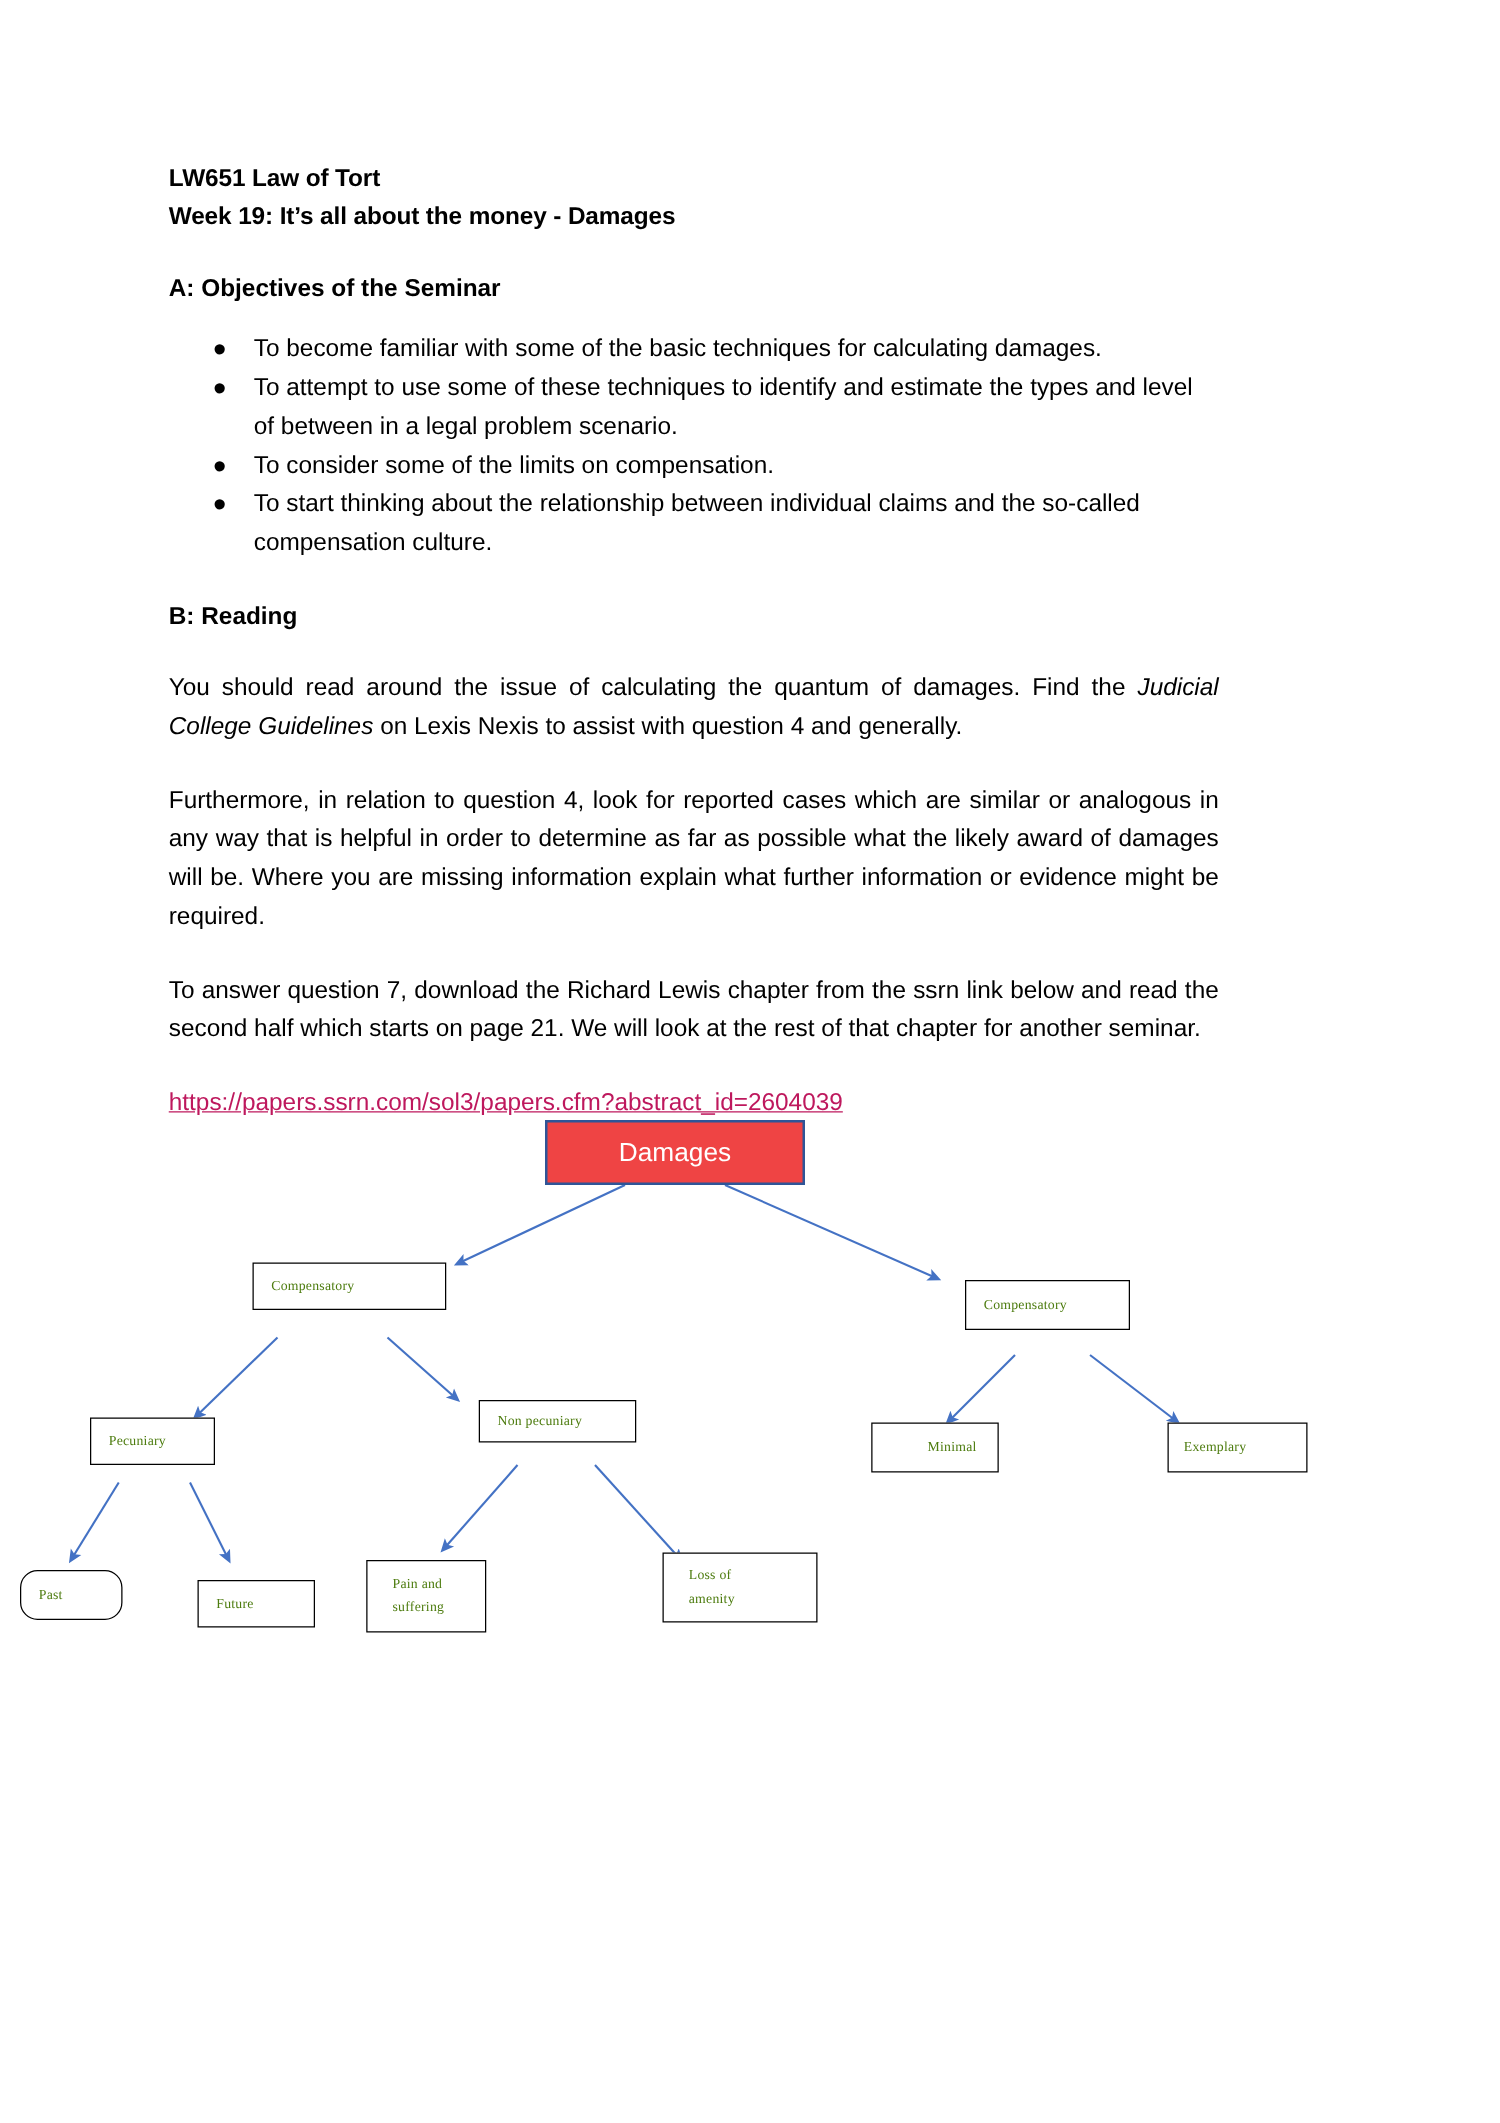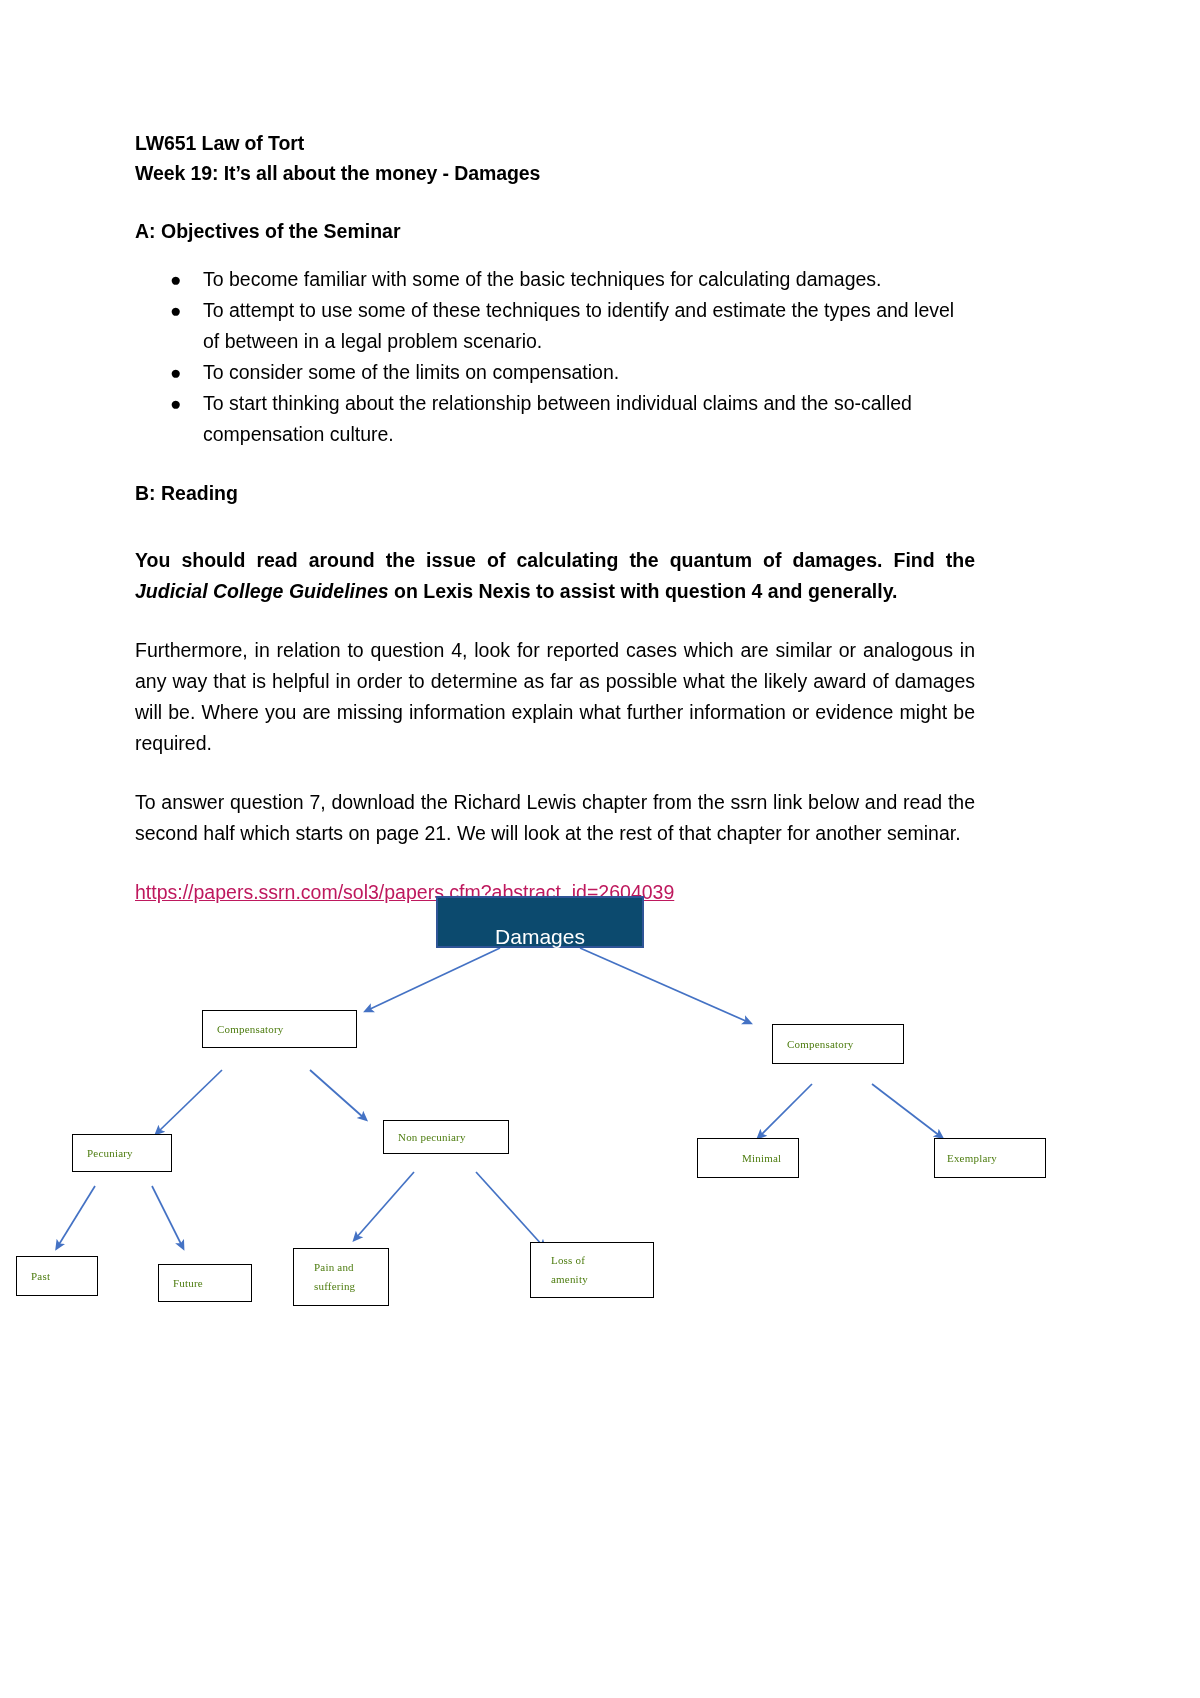--- a/index.html
+++ b/index.html
@@ -59,22 +59,21 @@
     font-size: 19px;
     line-height: 31px;
   }
   .para {
     font-size: 19.5px;
     line-height: 31px;
     text-align: justify;
     margin-top: 28px;
   }
   .para.first-para {
-    margin-top: 37px;
-    font-weight: bold;
+    margin-top: 27px;
   }
   .ital {
     font-style: italic;
   }
   .link {
     color: #be185d;
     text-decoration: underline;
     font-size: 19.5px;
     line-height: 31px;
     display: inline-block;
@@ -108,29 +107,28 @@
     display: flex;
     align-items: center;
     padding-left: 14px;
     letter-spacing: 0.2px;
   }
   .node.two-line {
     align-items: center;
     padding-left: 20px;
   }
   .node.root {
-    background: #0c4a6e;
+    background: #ef4444;
     border: 2.5px solid #2F5597;
     color: #ffffff;
     font-family: "Liberation Sans", sans-serif;
     font-size: 21px;
     justify-content: center;
     padding-left: 0;
     letter-spacing: 0;
-    align-items: flex-end;
   }
 </style>
 </head>
 <body>
 
 <div class="page">
 
   <div class="content">
 
     <div class="doc-line">LW651 Law of Tort</div>
@@ -220,21 +218,21 @@
     </div>
 
     <div class="node" style="left:697px; top:258px; width:102px; height:40px;padding-left:44px;">
       <span>Minimal</span>
     </div>
 
     <div class="node" style="left:934px; top:258px; width:112px; height:40px;padding-left:12px;">
       <span>Exemplary</span>
     </div>
 
-    <div class="node" style="left:16px; top:376px; width:82px; height:40px;">
+    <div class="node" style="left:16px; top:376px; width:82px; height:40px;border-radius:14px;">
       <span>Past</span>
     </div>
 
     <div class="node" style="left:158px; top:384px; width:94px; height:38px;">
       <span>Future</span>
     </div>
 
     <div class="node two-line" style="left:293px; top:368px; width:96px; height:58px;">
       <div>
         <div>Pain and</div>

